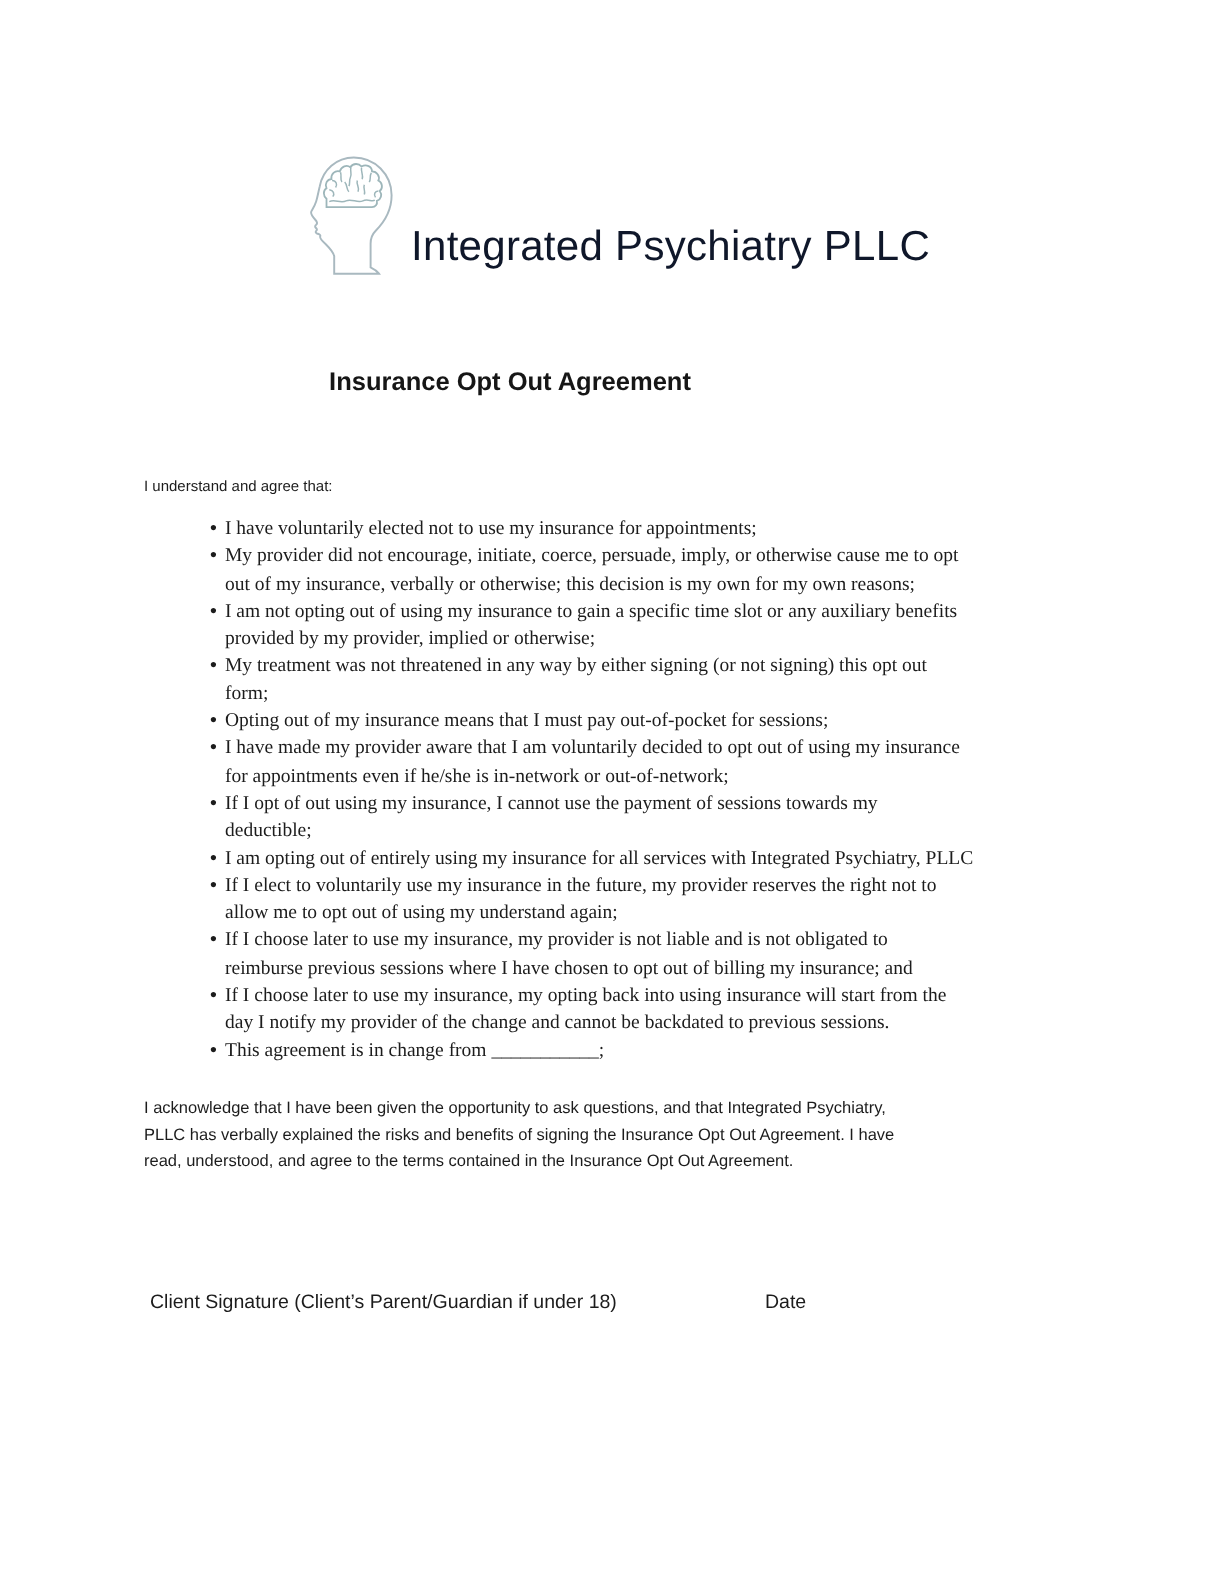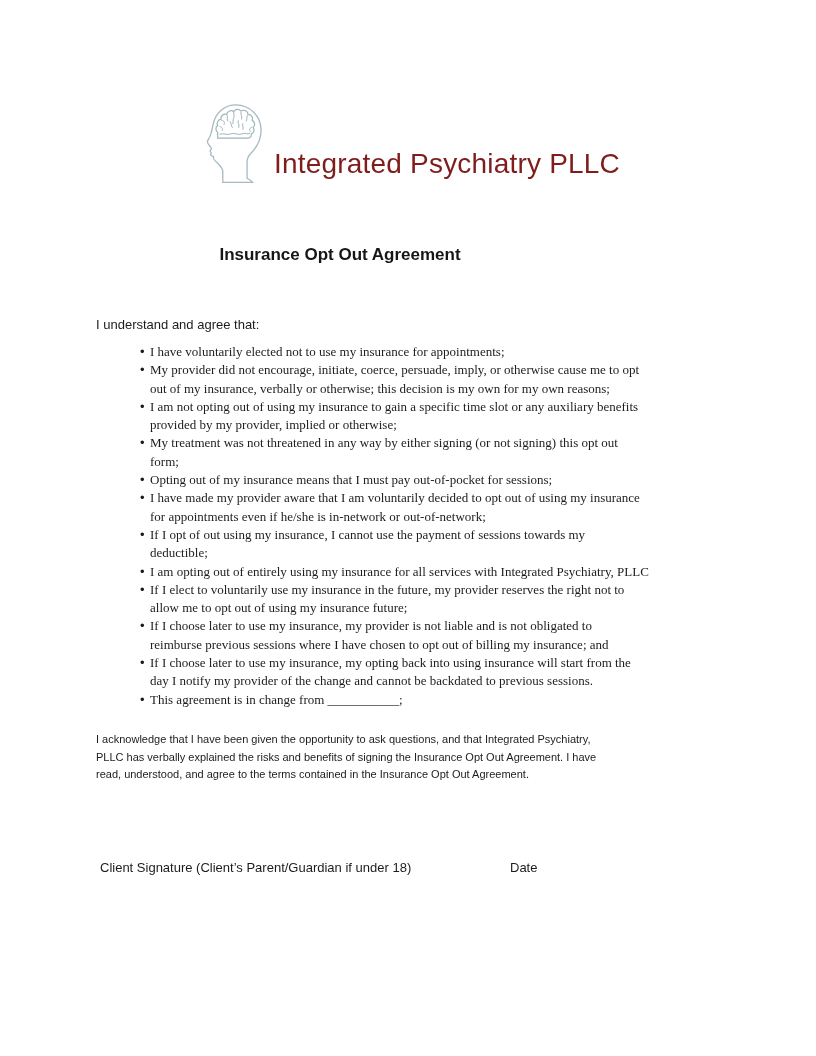--- a/index.html
+++ b/index.html
@@ -8,29 +8,29 @@
     width:816px;height:1056px;
     background:#ffffff;
     font-family:"Liberation Sans","DejaVu Sans",sans-serif;
     color:#1c1c1c;
     overflow:hidden;
   }
   .brand-logo{position:absolute;left:199px;top:92px;width:70px;height:95px;}
   .company-name{
     position:absolute;left:274px;top:148px;
     font-size:28px;font-weight:400;letter-spacing:0.2px;
-    color:#7f1d1d;white-space:nowrap;
+    color:#0f172a;white-space:nowrap;
   }
   .doc-title{
     position:absolute;left:0;top:245px;width:680px;
     text-align:center;font-size:17px;font-weight:700;color:#161616;
   }
   .intro{
     position:absolute;left:96px;top:316px;
-    font-size:13px;line-height:18px;
+    font-size:10px;line-height:18px;
   }
   .agreement-list{
     position:absolute;left:96px;top:343px;width:660px;
     margin:0;padding:0;list-style:none;
     font-size:13px;line-height:18.3px;
   }
   .agreement-list li{position:relative;padding-left:54px;}
   .agreement-list .marker{position:absolute;left:44px;top:0;}
   .agreement-list .btext{display:block;white-space:pre-wrap;font-family:Liberation Serif, serif;}
   .acknowledgment{
@@ -132,21 +132,21 @@
         <span class="btext">If I opt of out using my insurance, I cannot use the payment of sessions towards my
 deductible;</span>
       </li>
     <li>
         <span class="marker">•</span>
         <span class="btext">I am opting out of entirely using my insurance for all services with Integrated Psychiatry, PLLC</span>
       </li>
     <li>
         <span class="marker">•</span>
         <span class="btext">If I elect to voluntarily use my insurance in the future, my provider reserves the right not to
-allow me to opt out of using my insurance future;</span>
+allow me to opt out of using my understand again;</span>
       </li>
     <li>
         <span class="marker">•</span>
         <span class="btext">If I choose later to use my insurance, my provider is not liable and is not obligated to
 reimburse previous sessions where I have chosen to opt out of billing my insurance; and</span>
       </li>
     <li>
         <span class="marker">•</span>
         <span class="btext">If I choose later to use my insurance, my opting back into using insurance will start from the
 day I notify my provider of the change and cannot be backdated to previous sessions.</span>

